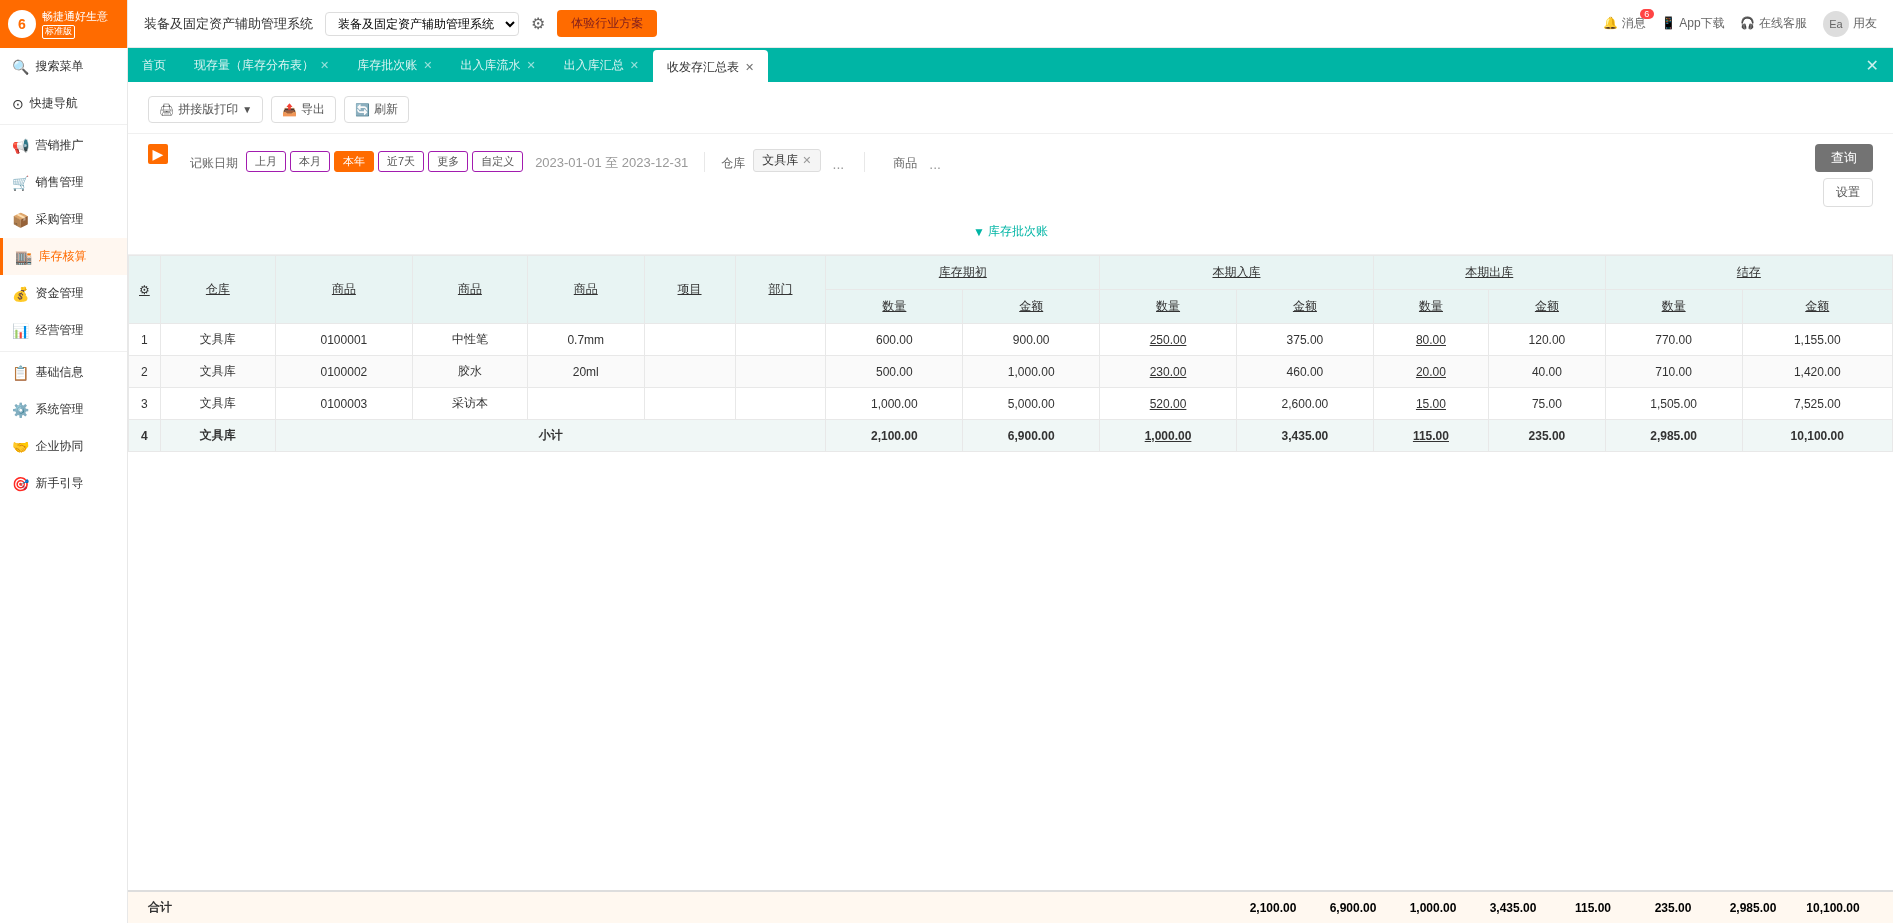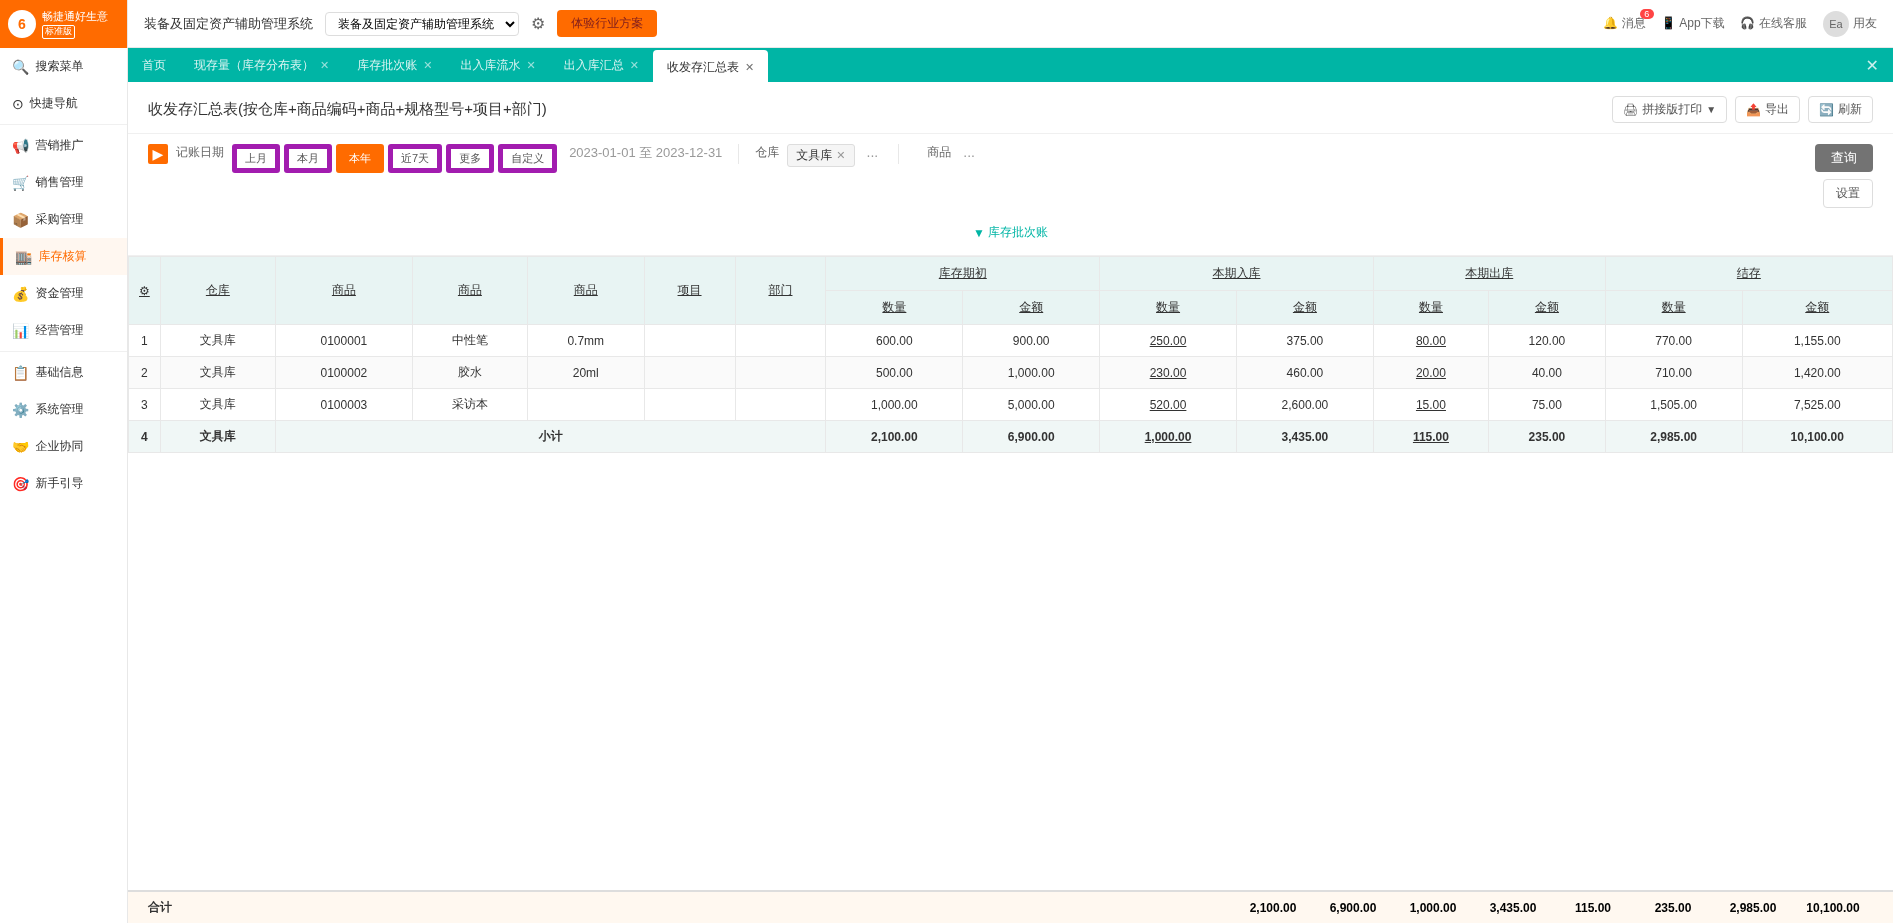--- a/index.html
+++ b/index.html
@@ -43,21 +43,21 @@
     #content { flex: 1; overflow-y: auto; background: #fff; padding: 0; display: flex; flex-direction: column; }
 
     
     .page-header { padding: 14px 20px 10px; border-bottom: 1px solid #f0f0f0; }
     .page-title { font-size: 15px; color: #333; font-weight: 500; }
 
     
     .filter-bar { padding: 10px 20px; background: #fff; border-bottom: 1px solid #f0f0f0; display: flex; align-items: center; gap: 12px; flex-wrap: wrap; }
     .filter-label { color: #666; font-size: 12px; white-space: nowrap; }
     .date-btns { display: flex; gap: 4px; align-items: center; }
-    .date-btn { padding: 2px 8px; border: 5px solid #a21caf; border-radius: 3px; background: #fff; cursor: pointer; font-size: 11px; color: #555; }
+    .date-btn { padding: 2px 8px; border: 1px solid #a21caf; border-radius: 3px; background: #fff; cursor: pointer; font-size: 11px; color: #555; }
     .date-btn.active { background: #ff6b00; color: #fff; border-color: #ff6b00; }
     .date-range { color: #999; font-size: 13px; margin-left: 4px; }
     .filter-separator { width: 1px; height: 20px; background: #e8e8e8; margin: 0 8px; }
     .warehouse-label { color: #666; font-size: 12px; }
     .warehouse-tag { display: inline-flex; align-items: center; gap: 4px; background: #f5f5f5; border: 1px solid #ddd; border-radius: 3px; padding: 2px 8px; font-size: 12px; color: #333; }
     .warehouse-tag .x-btn { cursor: pointer; color: #999; font-size: 11px; }
     .more-btn { color: #999; font-size: 14px; cursor: pointer; padding: 0 4px; }
     .goods-label { color: #666; font-size: 12px; margin-left: 12px; }
     .query-btn { background: #737373; color: #fff; border: none; border-radius: 4px; padding: 5px 16px; font-size: 13px; cursor: pointer; margin-left: auto; }
     .set-btn { border: 1px solid #ddd; background: #fff; color: #555; border-radius: 4px; padding: 5px 12px; font-size: 12px; cursor: pointer; margin-top: 2px; display: block; margin-left: auto; }
@@ -202,21 +202,20 @@
       <span>收发存汇总表</span>
       <span class="tab-close">✕</span>
     </div>
     <span id="tabbar-close">✕</span>
   </div>
 
   <div id="content">
 
     <div class="page-header">
       <div style="display:flex;align-items:center;justify-content:space-between;">
-        <span class="page-title">收发存汇总表(按仓库+商品编码+商品+规格型号+项目+部门)</span>
         <div style="display:flex;gap:8px;align-items:center;">
           <button class="tool-btn">
             <span>🖨</span>
             <span>拼接版打印</span>
             <span style="font-size:10px;">▼</span>
           </button>
           <button class="tool-btn">
             <span>📤</span>
             <span>导出</span>
           </button>
@@ -225,21 +224,21 @@
             <span>刷新</span>
           </button>
         </div>
       </div>
     </div>
 
     <div class="filter-bar">
       <div style="display:flex;align-items:flex-start;gap:8px;width:100%;">
         <div class="collapse-icon">▶</div>
         <div style="flex:1;">
-          <div style="display:flex;align-items:flex-start;gap:8px;flex-wrap:wrap;">
+          <div style="display:flex;align-items:flex-end;gap:8px;flex-wrap:wrap;margin-left:14px;">
             <span class="filter-label">记账日期</span>
             <div class="date-btns">
               <button class="date-btn">上月</button>
               <button class="date-btn">本月</button>
               <button class="date-btn active">本年</button>
               <button class="date-btn">近7天</button>
               <button class="date-btn">更多</button>
               <button class="date-btn">自定义</button>
             </div>
             <div style="display:flex;flex-direction:column;">

